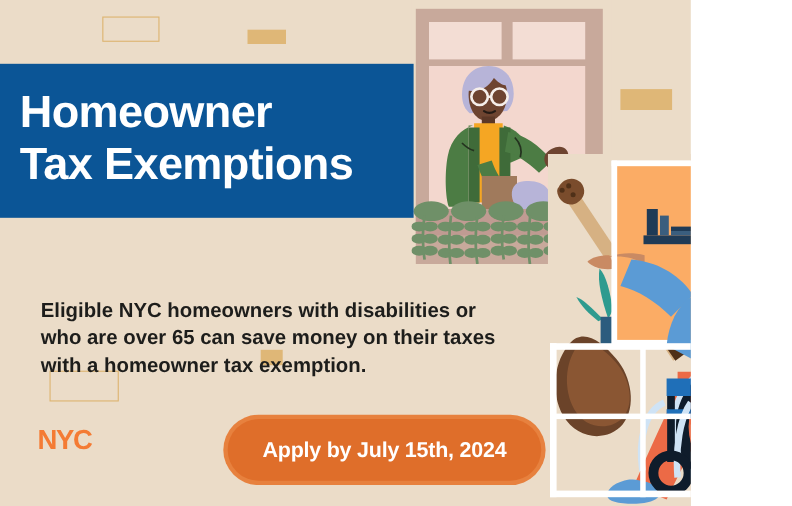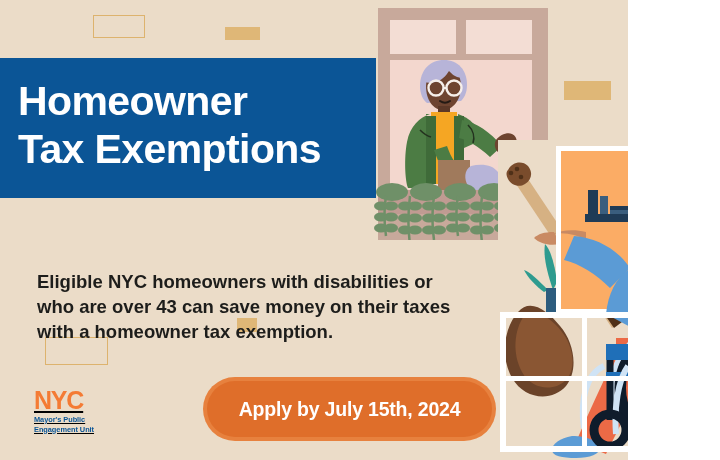--- a/index.html
+++ b/index.html
@@ -53,21 +53,21 @@
   }
 
   
   #logos {
     position: absolute;
     left: 34px; top: 388px;
     display: flex;
     align-items: flex-start;
     gap: 18px;
   }
-  #nyc-logo { width: 76px; text-decoration: underline; }
+  #nyc-logo { width: 76px; }
   #nyc-logo .nyc-word {
     color: #F47B34;
     font-weight: bold;
     font-size: 25px;
     letter-spacing: -1.2px;
     line-height: 25px;
   }
   #nyc-logo .nyc-sub {
     color: #0B5596;
     font-size: 7.4px;
@@ -354,27 +354,23 @@
     </svg>
   </div>
 
   <div id="banner">
     <div class="lines-wrap">
       <div class="line">Homeowner</div>
       <div class="line">Tax Exemptions</div>
     </div>
   </div>
 
-  <p id="body-copy">Eligible NYC homeowners with disabilities or who are over 43 can save money on their taxes with a homeowner tax exemption.</p>
+  <p id="body-copy">Eligible NYC homeowners with disabilities or who are over 65 can save money on their taxes with a homeowner tax exemption.</p>
 
   <div id="logos">
     <div id="nyc-logo">
       <div class="nyc-word">NYC</div>
-      <div class="nyc-sub">
-        <div>Mayor's Public</div>
-        <div>Engagement Unit</div>
-      </div>
     </div>
   </div>
 
   <button id="cta">Apply by July 15th, 2024</button>
 
 </div>
 
 </body></html>

